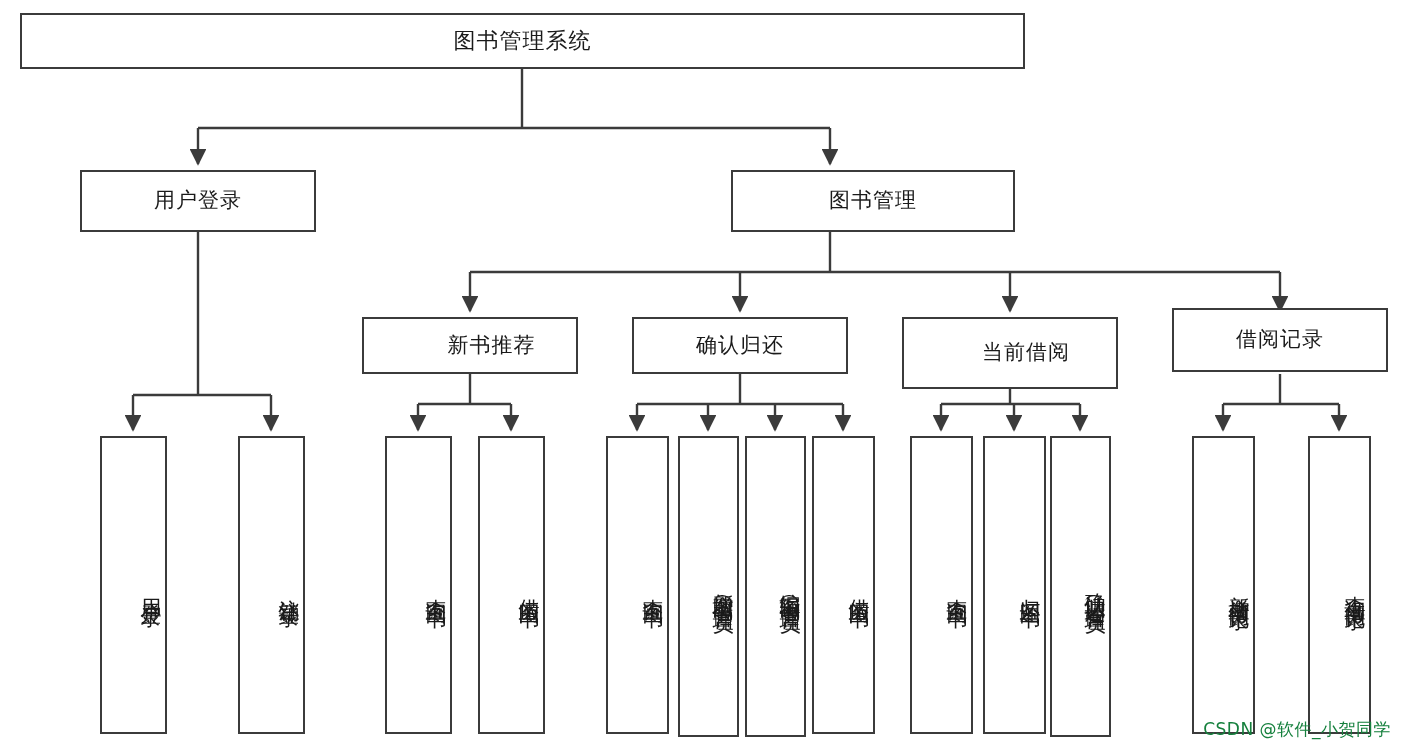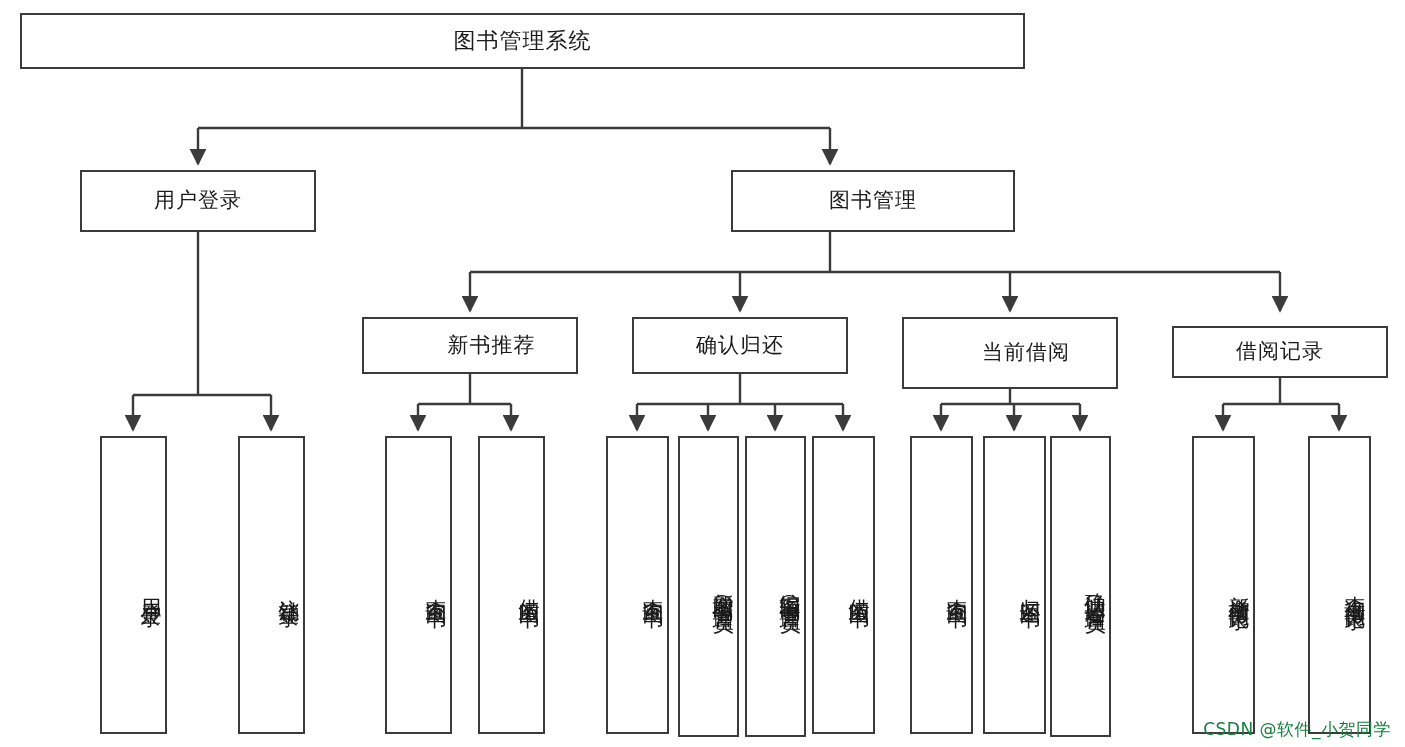--- a/index.html
+++ b/index.html
@@ -118,21 +118,21 @@
   </svg>
 
   <div class="node horiz root" style="left:20px; top:13px; width:1005px; height:56px;">图书管理系统</div>
 
   <div class="node horiz" style="left:80px; top:170px; width:236px; height:62px;">用户登录</div>
   <div class="node horiz" style="left:711px; top:170px; width:284px; height:62px;margin-left:20px;">图书管理</div>
 
   <div class="node horiz" style="left:362px; top:317px; width:216px; height:57px;padding-left:43px;">新书推荐</div>
   <div class="node horiz" style="left:632px; top:317px; width:216px; height:57px;">确认归还</div>
   <div class="node horiz" style="left:902px; top:317px; width:216px; height:72px;padding-left:32px;">当前借阅</div>
-  <div class="node horiz" style="left:1172px; top:326px; width:216px; height:52px;">借阅记录</div>
+  <div class="node horiz" style="left:1172px; top:308px; width:216px; height:64px;">借阅记录</div>
 
   <div class="node vert" style="left:100px; top:436px; width:67px; height:298px;">用户登录</div>
   <div class="node vert" style="left:238px; top:436px; width:67px; height:298px;">注销登录</div>
 
   <div class="node vert" style="left:385px; top:436px; width:67px; height:298px;">查询图书</div>
   <div class="node vert" style="left:478px; top:436px; width:67px; height:298px;">借阅图书</div>
 
   <div class="node vert" style="left:606px; top:436px; width:63px; height:298px;">查询图书</div>
   <div class="node vert" style="left:678px; top:436px; width:61px; height:301px;">新增图书（管理员）</div>
   <div class="node vert" style="left:745px; top:436px; width:61px; height:301px;">编辑图书（管理员）</div>

